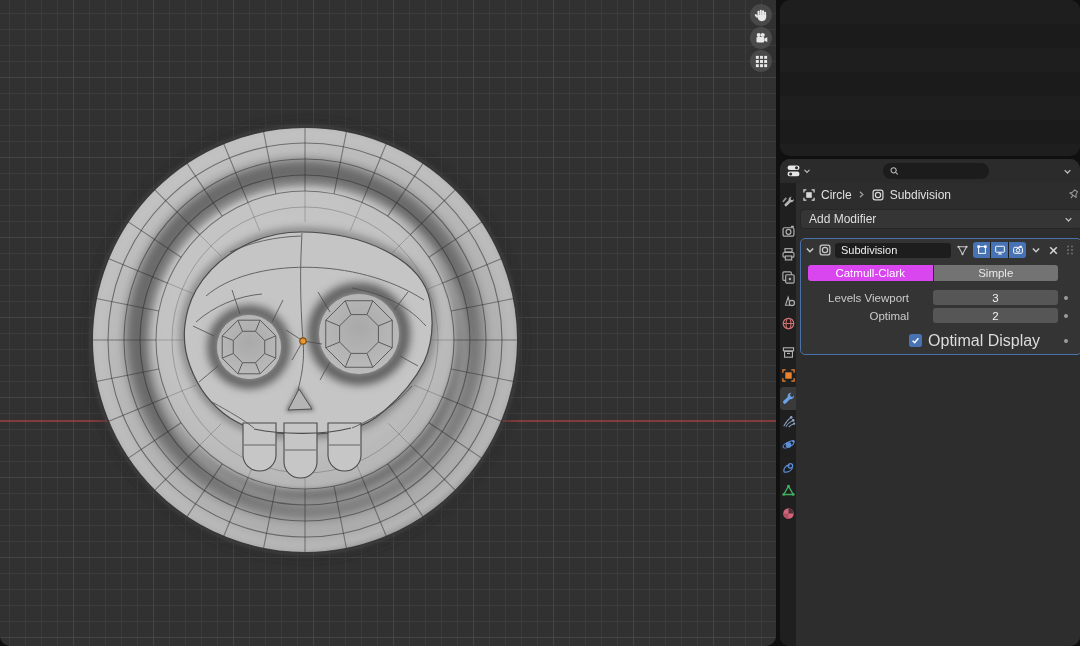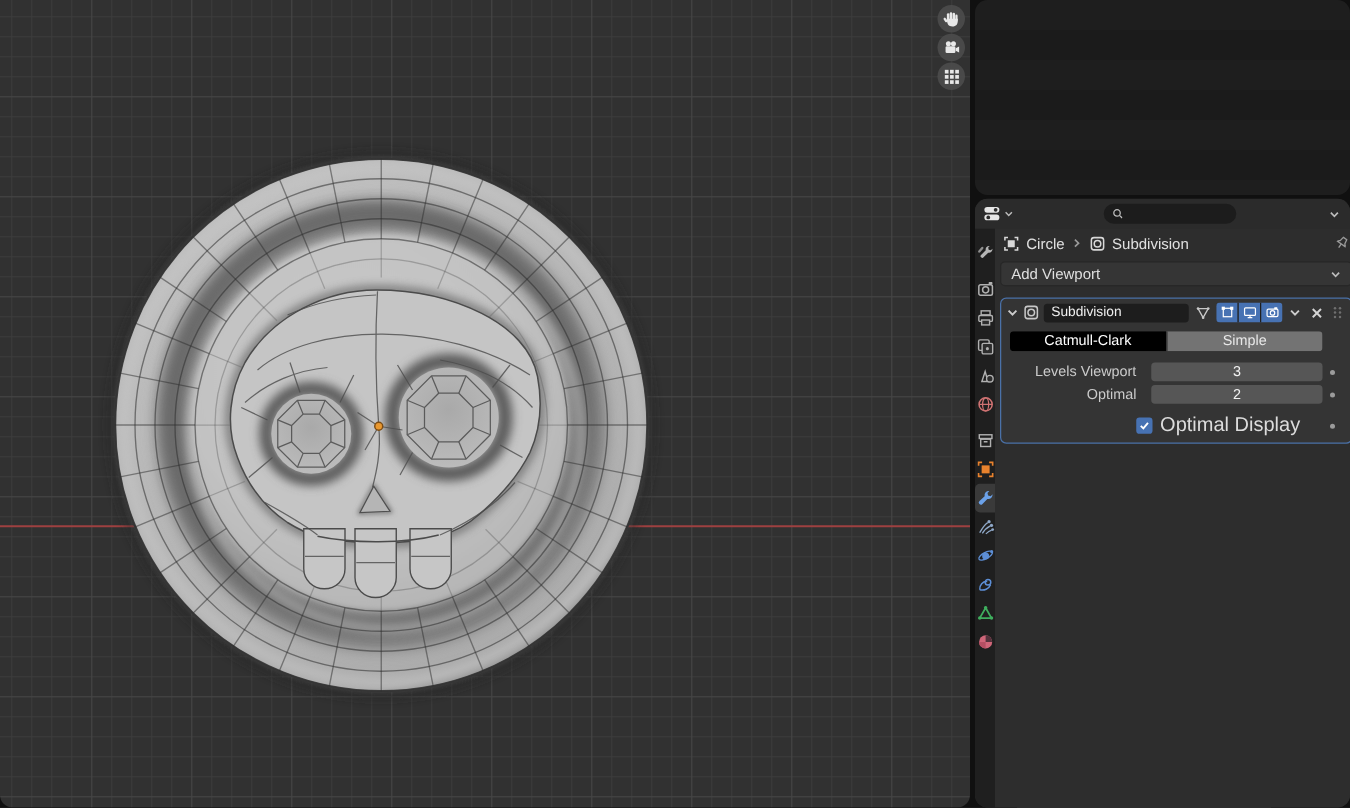--- a/index.html
+++ b/index.html
@@ -49,24 +49,24 @@
   #mod-name{width:104px;height:15px;background:#1d1d1d;border:0;border-radius:3px;color:#efefef;
     font-size:11px;padding:0 6px;outline:0;}
   .toggle-group{display:flex;border-radius:3px;overflow:hidden;}
   .tgl{width:17px;height:16px;display:flex;align-items:center;justify-content:center;cursor:pointer;background:#282828;}
   .tgl.on{background:#4772b3;}
   .tgl + .tgl{border-left:1px solid #1f1f1f;}
   .iconbtn{display:flex;align-items:center;justify-content:center;cursor:pointer;width:14px;height:16px;}
   #mod-body{padding:5px 7px 2px 7px;}
   #segmented{display:flex;height:16px;border-radius:3px;overflow:hidden;margin-right:16px;}
   .seg{flex:1;display:flex;align-items:center;justify-content:center;font-size:11.5px;cursor:pointer;}
-  .seg.sel{background:#000000;color:#fff;}
+  .seg.sel{background:#d946ef;color:#fff;}
   .seg.unsel{background:#737373;color:#e8e8e8;border-left:1px solid #2b2b2b;}
   .prop-row{display:flex;align-items:center;margin-top:3px;height:15px;}
-  .prop-label{flex:0 0 38%;text-align:right;padding-right:12px;color:#cbcbcb;font-size:11.5px;}
+  .prop-label{flex:0 0 38%;text-align:right;padding-right:24px;color:#cbcbcb;font-size:11.5px;}
   .prop-field{flex:1;height:15px;background:#565656;border-radius:3px;display:flex;align-items:center;
     justify-content:center;color:#f2f2f2;font-size:11.5px;cursor:ew-resize;}
   .dot-col{flex:0 0 16px;display:flex;align-items:center;justify-content:center;}
   .anim-dot{width:4px;height:4px;border-radius:50%;background:#9b9b9b;cursor:pointer;}
   .gap-row{height:6px;}
   #check-row{display:flex;align-items:center;margin-top:4px;height:15px;}
   #check-row .spacer{flex:0 0 38%;}
   #checkbox{width:13px;height:13px;background:#4772b3;border-radius:2.5px;display:flex;align-items:center;
     justify-content:center;cursor:pointer;}
   #check-label{margin-left:6px;color:#dcdcdc;font-size:16px;flex:1;}
@@ -439,21 +439,21 @@
             <g fill="none" stroke="#9a9a9a" stroke-width="1.3" transform="rotate(35 8 8)">
               <path d="M6 2.5 H10 L10.8 7 C11.8 7.6 12.4 8.2 12.6 9 H3.4 C3.6 8.2 4.2 7.6 5.2 7 Z"></path>
               <line x1="8" y1="9" x2="8" y2="13.5"></line>
             </g>
           </svg>
         </span>
       </div>
 
       <div id="content">
         <div id="add-modifier">
-          <span>Add Viewport</span>
+          <span>Add Modifier</span>
           <svg class="chev" width="9" height="9" viewBox="0 0 8 8">
             <polyline points="1.5,2.8 4,5.4 6.5,2.8" fill="none" stroke="#bbb" stroke-width="1.2"></polyline>
           </svg>
         </div>
 
         <div id="mod-panel">
           <div id="mod-header">
             <svg width="10" height="10" viewBox="0 0 8 8">
               <polyline points="1.5,2.8 4,5.4 6.5,2.8" fill="none" stroke="#ccc" stroke-width="1.2"></polyline>
             </svg>

